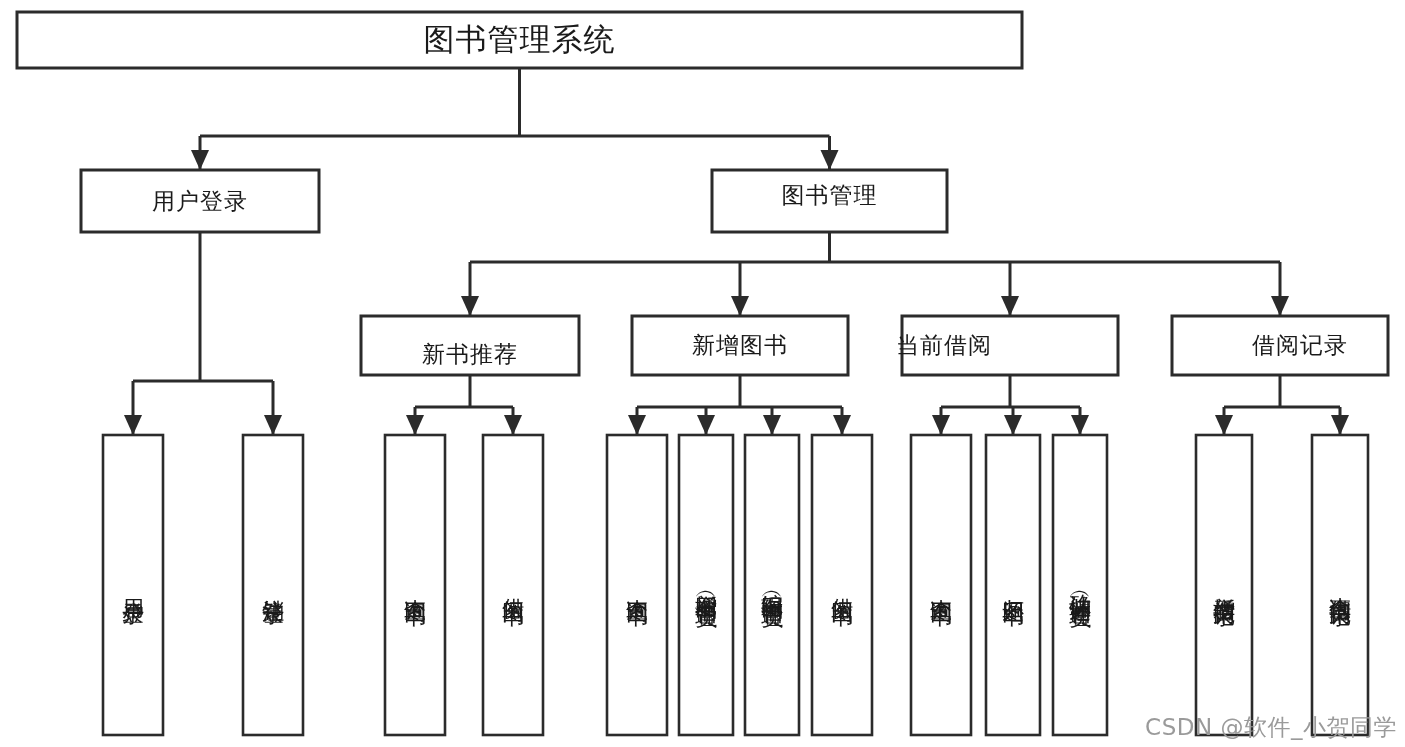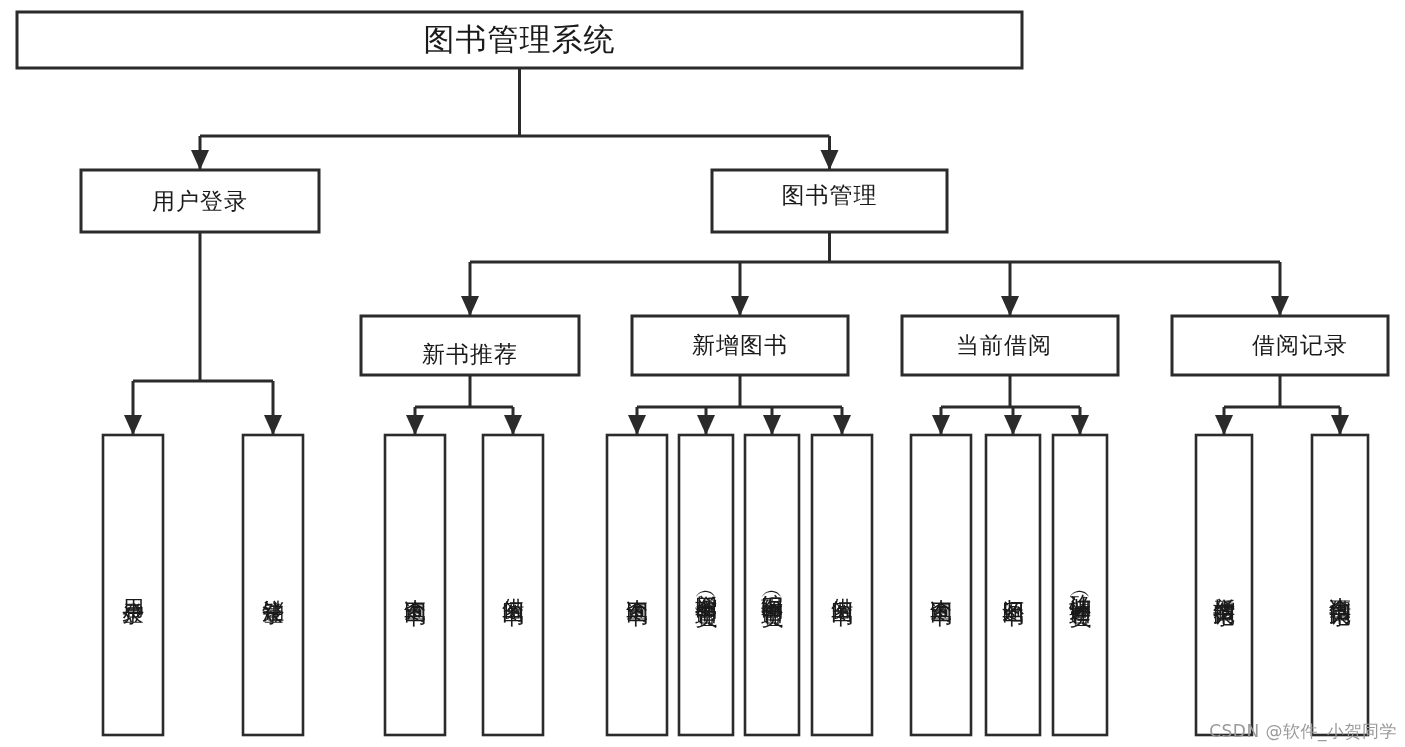--- a/index.html
+++ b/index.html
@@ -75,21 +75,21 @@
     letter-spacing: 1px;
   }
   .root-text {
     font-size: 31px;
   }
   #watermark {
     position: absolute;
     right: 8px;
     bottom: 4px;
     font-family: "DejaVu Sans", "Liberation Sans", sans-serif;
-    font-size: 17px;
+    font-size: 23px;
     color: #9a9a9a;
     letter-spacing: 0.5px;
     white-space: nowrap;
   }
 </style>
 </head>
 <body>
 
 <div id="diagram-root">
 
@@ -181,21 +181,21 @@
       </div>
       <div class="htext-wrap" style="left: 712px; top: 170px; width: 235px; height: 51px;">
         <div class="htext">图书管理</div>
       </div>
       <div class="htext-wrap" style="left: 361px; top: 316px; width: 218px; height: 76px;">
         <div class="htext">新书推荐</div>
       </div>
       <div class="htext-wrap" style="left: 632px; top: 316px; width: 216px; height: 59px;">
         <div class="htext">新增图书</div>
       </div>
-      <div class="htext-wrap" style="left: 918px; top: 316px; width: 172px; height: 59px; justify-content: center;">
+      <div class="htext-wrap" style="left: 858px; top: 316px; width: 172px; height: 59px; justify-content: center;">
         <div class="htext">当前借阅</div>
       </div>
       <div class="htext-wrap" style="left: 1192px; top: 316px; width: 216px; height: 59px;">
         <div class="htext">借阅记录</div>
       </div>
       <div class="vtext-wrap" style="left: 103px; top: 435px; width: 60px; height: 300px;">
         <div class="vtext">用户登录</div>
       </div>
       <div class="vtext-wrap" style="left: 243px; top: 435px; width: 60px; height: 300px;">
         <div class="vtext">注销登录</div>

